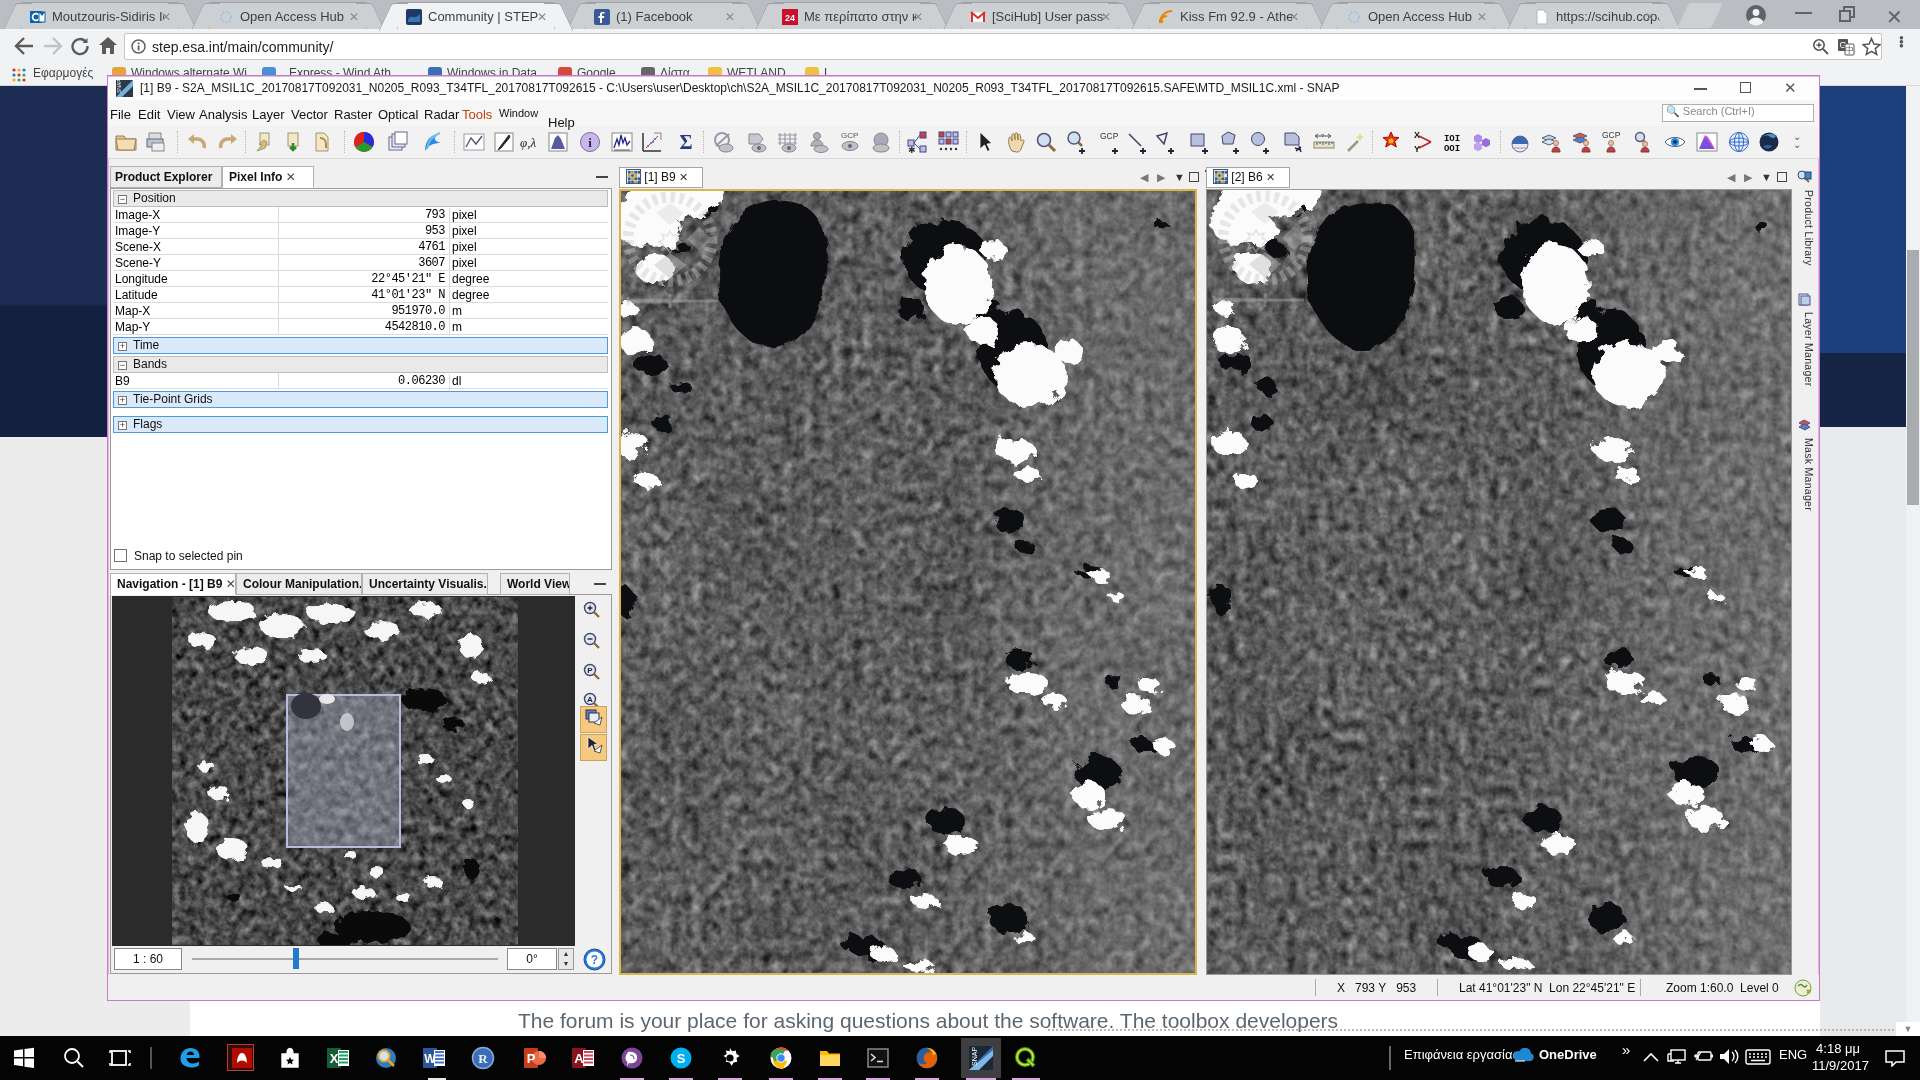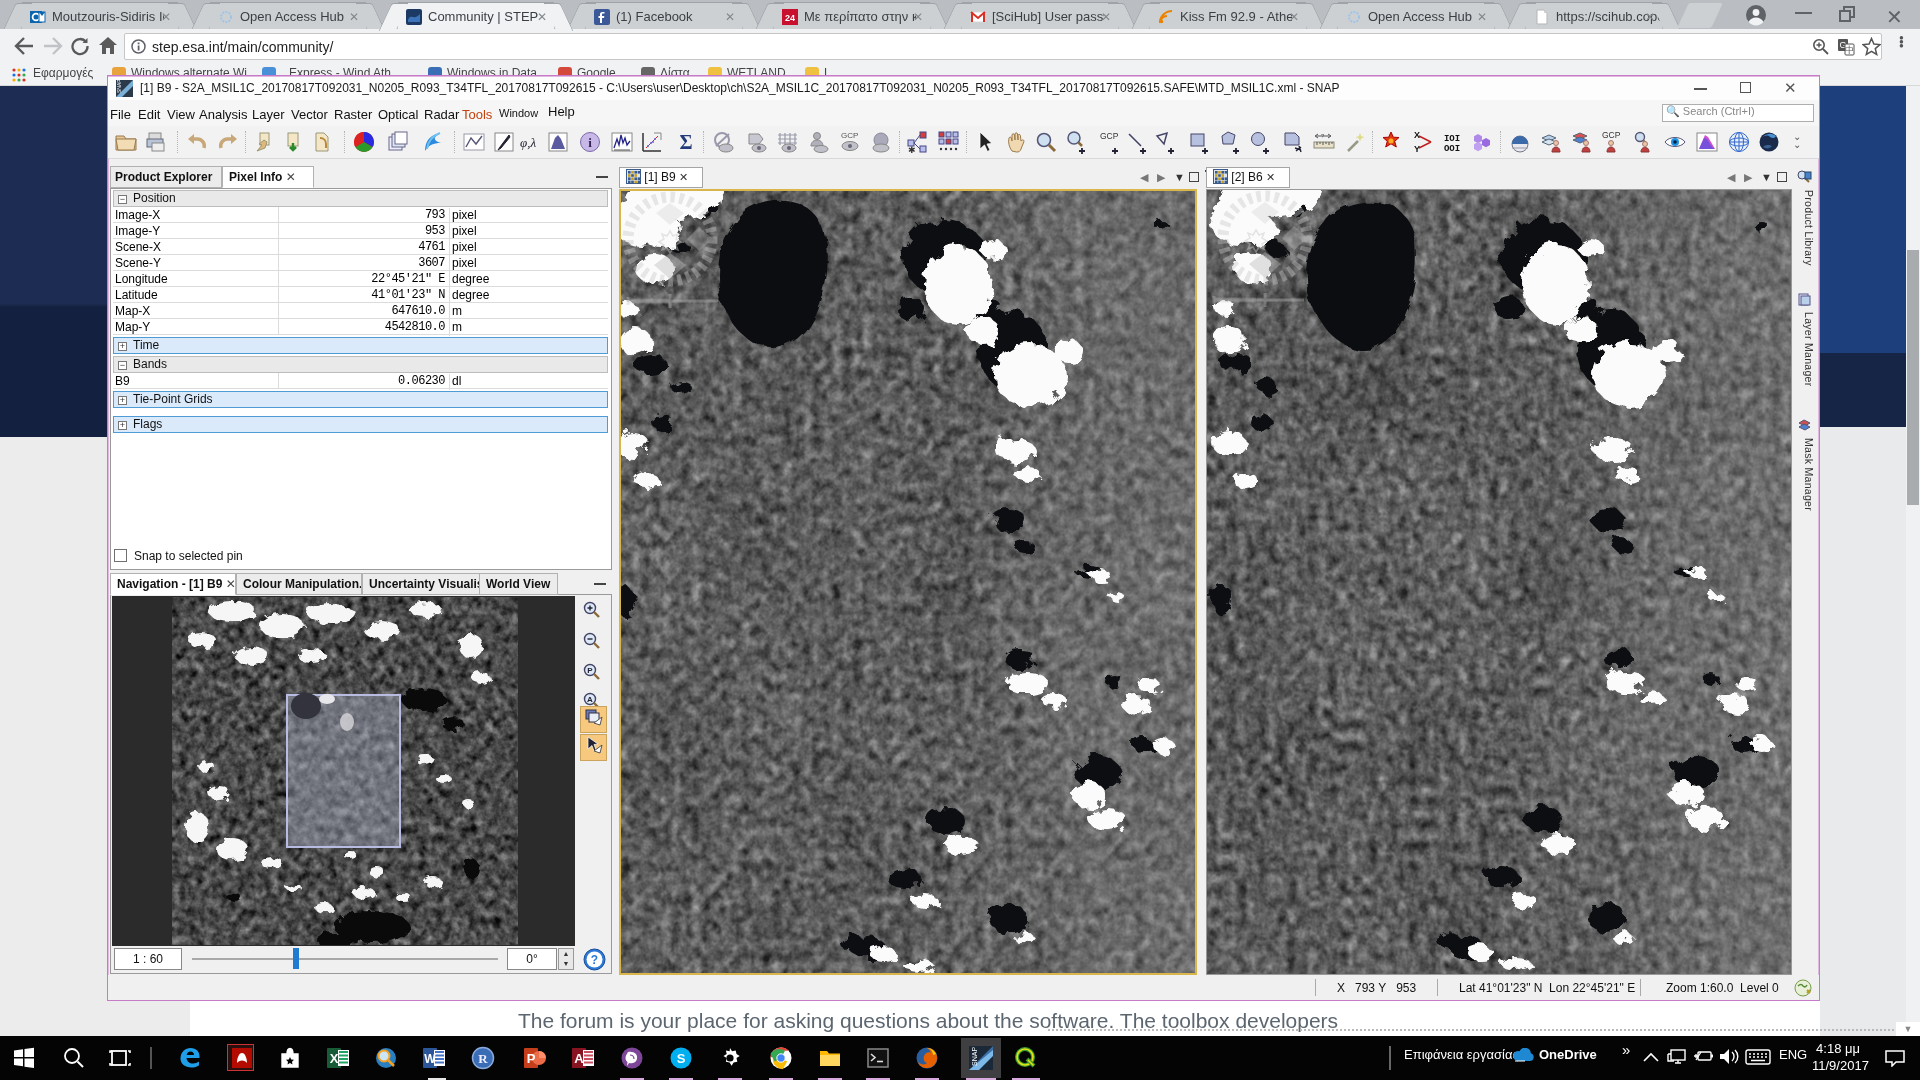--- a/index.html
+++ b/index.html
@@ -261,21 +261,21 @@
 <div class="abs" style="left:138px;top:107px;font-size:13px;color:#111;">Edit</div>
 <div class="abs" style="left:167px;top:107px;font-size:13px;color:#111;">View</div>
 <div class="abs" style="left:199px;top:107px;font-size:13px;color:#111;">Analysis</div>
 <div class="abs" style="left:252px;top:107px;font-size:13px;color:#111;">Layer</div>
 <div class="abs" style="left:291px;top:107px;font-size:13px;color:#111;">Vector</div>
 <div class="abs" style="left:334px;top:107px;font-size:13px;color:#111;">Raster</div>
 <div class="abs" style="left:378px;top:107px;font-size:13px;color:#111;">Optical</div>
 <div class="abs" style="left:424px;top:107px;font-size:13px;color:#111;">Radar</div>
 <div class="abs" style="left:462px;top:107px;font-size:13px;color:#c2410c;">Tools</div>
 <div class="abs" style="left:499px;top:107px;font-size:11px;color:#111;">Window</div>
-<div class="abs" style="left:548px;top:104px;font-size:13px;color:#111;">Help</div>
+<div class="abs" style="left:548px;top:115px;font-size:13px;color:#111;">Help</div>
 <svg class="ti" style="left:114px;" viewBox="0 0 24 24">
     <path d="M2 6 h8 l2 3 h10 v11 h-20z" fill="#e8c99a" stroke="#9a7b4f"></path>
     <path d="M2 9 h20 l-2 11 h-16z" fill="#f2dcb4" stroke="#9a7b4f"></path>
   </svg>
 <svg class="ti" style="left:145px;" viewBox="0 0 24 24">
     <rect x="4" y="3" width="12" height="8" fill="#dcdcdc" stroke="#888"></rect>
     <rect x="2" y="9" width="16" height="8" fill="#b8c4d8" stroke="#667"></rect>
     <rect x="7" y="13" width="12" height="8" fill="#eee" stroke="#888"></rect>
   </svg>
 <svg class="ti" style="left:185px;" viewBox="0 0 24 24">
@@ -557,21 +557,21 @@
     <span class="c2">22°45'21" E</span>
     <span class="c3">degree</span>
   </div>
 <div class="prow" style="top:287px;">
     <span class="c1">Latitude</span>
     <span class="c2">41°01'23" N</span>
     <span class="c3">degree</span>
   </div>
 <div class="prow" style="top:303px;">
     <span class="c1">Map-X</span>
-    <span class="c2">647610.0</span>
+    <span class="c2">951970.0</span>
     <span class="c3">m</span>
   </div>
 <div class="prow" style="top:319px;">
     <span class="c1">Map-Y</span>
     <span class="c2">4542810.0</span>
     <span class="c3">m</span>
   </div>
 <div class="secthdr blue" style="top:337px;"><span class="pbox">+</span>Time</div>
 <div class="secthdr" style="top:356px;"><span class="pbox">−</span>Bands</div>
 <div class="prow" style="top:373px;">
@@ -581,21 +581,21 @@
   </div>
 <div class="secthdr blue" style="top:391px;"><span class="pbox">+</span>Tie-Point Grids</div>
 <div class="secthdr blue" style="top:400px;margin-top:16px;"><span class="pbox">+</span>Flags</div>
 <div class="vline" style="left:278px;top:207px;height:128px;"></div>
 <div class="vline" style="left:278px;top:373px;height:16px;"></div>
 <div class="abs" style="left:114px;top:549px;width:13px;height:13px;background:#fff;border:1px solid #707070;"></div>
 <div class="abs" style="left:134px;top:549px;font-size:12px;color:#111;">Snap to selected pin</div>
 <div class="ptab on" style="left:110px;top:573px;width:126px;">Navigation - [1] B9 <span style="font-weight:normal;color:#444;">✕</span></div>
 <div class="ptab" style="left:236px;top:573px;width:126px;">Colour Manipulation...</div>
 <div class="ptab" style="left:362px;top:573px;width:126px;">Uncertainty Visualis...</div>
-<div class="ptab" style="left:479px;top:573px;width:79px;">World View</div>
+<div class="ptab" style="left:500px;top:573px;width:70px;">World View</div>
 <div class="abs" style="left:594px;top:583px;width:12px;height:2px;background:#444;"></div>
 <div class="abs" style="left:582px;top:600px;width:26px;height:26px;"><svg width="20" height="20" viewBox="0 0 20 20">
       <circle cx="8" cy="8" r="5.5" fill="#dce8f5" stroke="#446" stroke-width="1.4"></circle>
       <path d="M12 12 L17 17" stroke="#8a6a3a" stroke-width="2.4"></path>
       <path d="M5.5 8 h5 M8 5.5 v5" stroke="#223" stroke-width="1.4"></path>
     </svg></div>
 <div class="abs" style="left:582px;top:631px;width:26px;height:26px;"><svg width="20" height="20" viewBox="0 0 20 20">
       <circle cx="8" cy="8" r="5.5" fill="#dce8f5" stroke="#446" stroke-width="1.4"></circle>
       <path d="M12 12 L17 17" stroke="#8a6a3a" stroke-width="2.4"></path>
       <path d="M5.5 8 h5" stroke="#223" stroke-width="1.4"></path>

